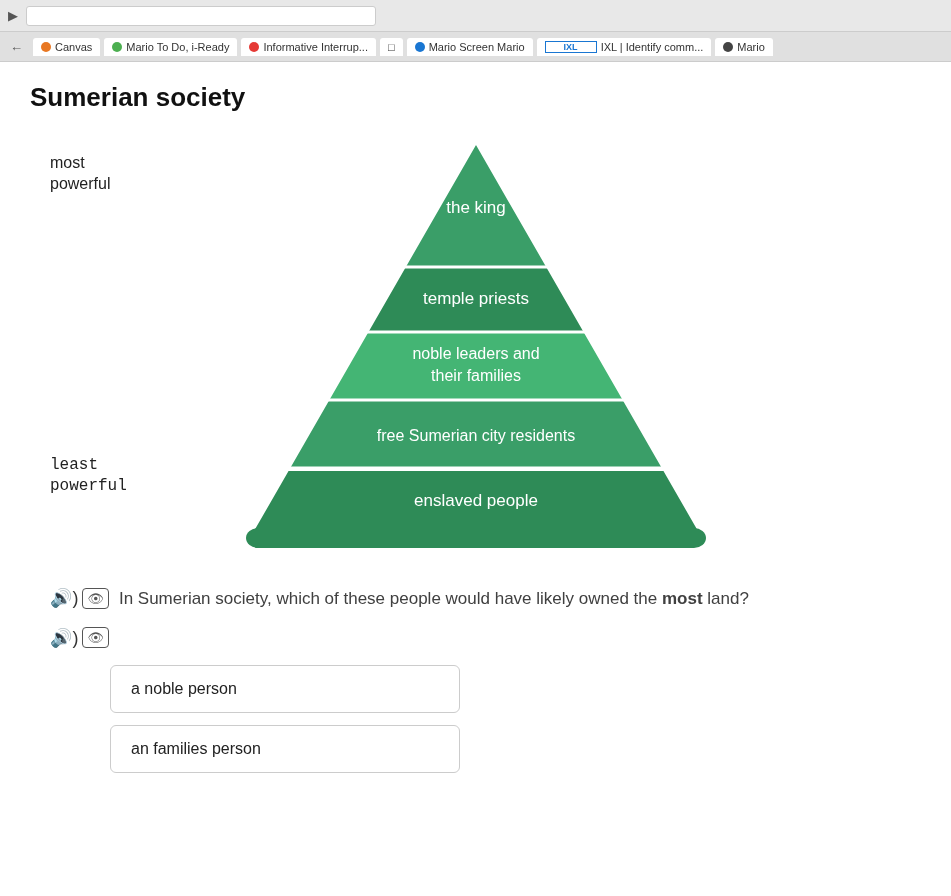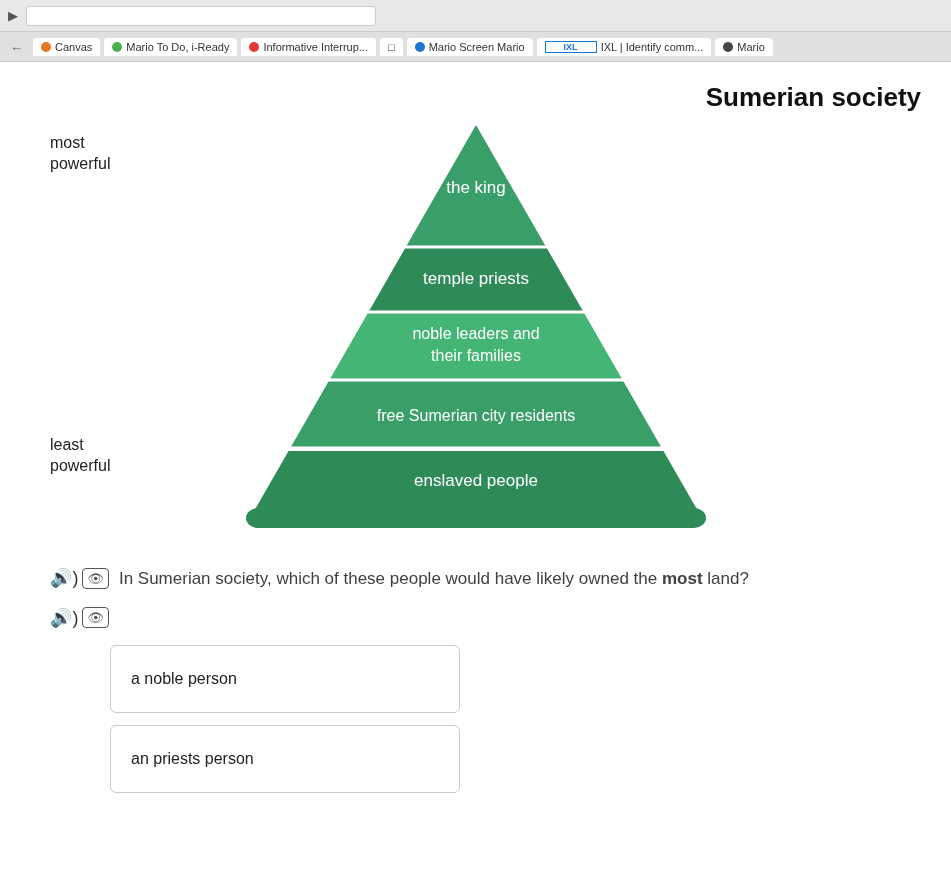--- a/index.html
+++ b/index.html
@@ -64,23 +64,24 @@
 
     
     .main-content {
       background: white;
       padding: 20px 30px 20px 30px;
       height: calc(896px - 62px);
       overflow-y: auto;
     }
 
     .page-title {
-      text-align: right;
+      text-align: left;
       font-size: 26px;
       font-weight: bold;
+      margin-bottom: 20px;
       color: #111;
     }
 
     
     .pyramid-section {
       display: flex;
       align-items: center;
       justify-content: center;
       position: relative;
       margin-bottom: 30px;
@@ -94,21 +95,21 @@
       display: flex;
       flex-direction: column;
       justify-content: space-between;
       font-size: 16px;
       font-weight: normal;
       color: #222;
       padding: 20px 0 60px 0;
     }
 
     .label-top { align-self: flex-start; }
-    .label-bottom { align-self: flex-end; }
+    .label-bottom { align-self: flex-end; font-family: Liberation Mono, monospace; }
 
     
     .pyramid-wrapper {
       position: relative;
       margin: 0 auto;
     }
 
     
     .question-section {
       padding: 0 20px;
@@ -144,21 +145,21 @@
       display: flex;
       flex-direction: column;
       gap: 12px;
       margin-left: 60px;
     }
 
     .answer-btn {
       background: white;
       border: 1.5px solid #ccc;
       border-radius: 6px;
-      padding: 24px 20px;
+      padding: 14px 20px;
       font-size: 16px;
       color: #222;
       text-align: left;
       cursor: pointer;
       width: 350px;
     }
   </style>
 </head>
 <body>
 
@@ -264,17 +265,17 @@
 
     <div style="display:flex; align-items:center; gap:10px; margin-bottom:16px;">
       <div class="speaker-icon">
         <span>🔊)</span>
         <span style="border:1.5px solid #555; border-radius:4px; padding:2px 4px; font-size:13px; color:#555;">👁</span>
       </div>
     </div>
 
     <div class="answer-options">
       <button class="answer-btn">a noble person</button>
-      <button class="answer-btn">an priests person</button>
+      <button class="answer-btn">an families person</button>
     </div>
   </div>
 
 </div>
 
 </body></html>

